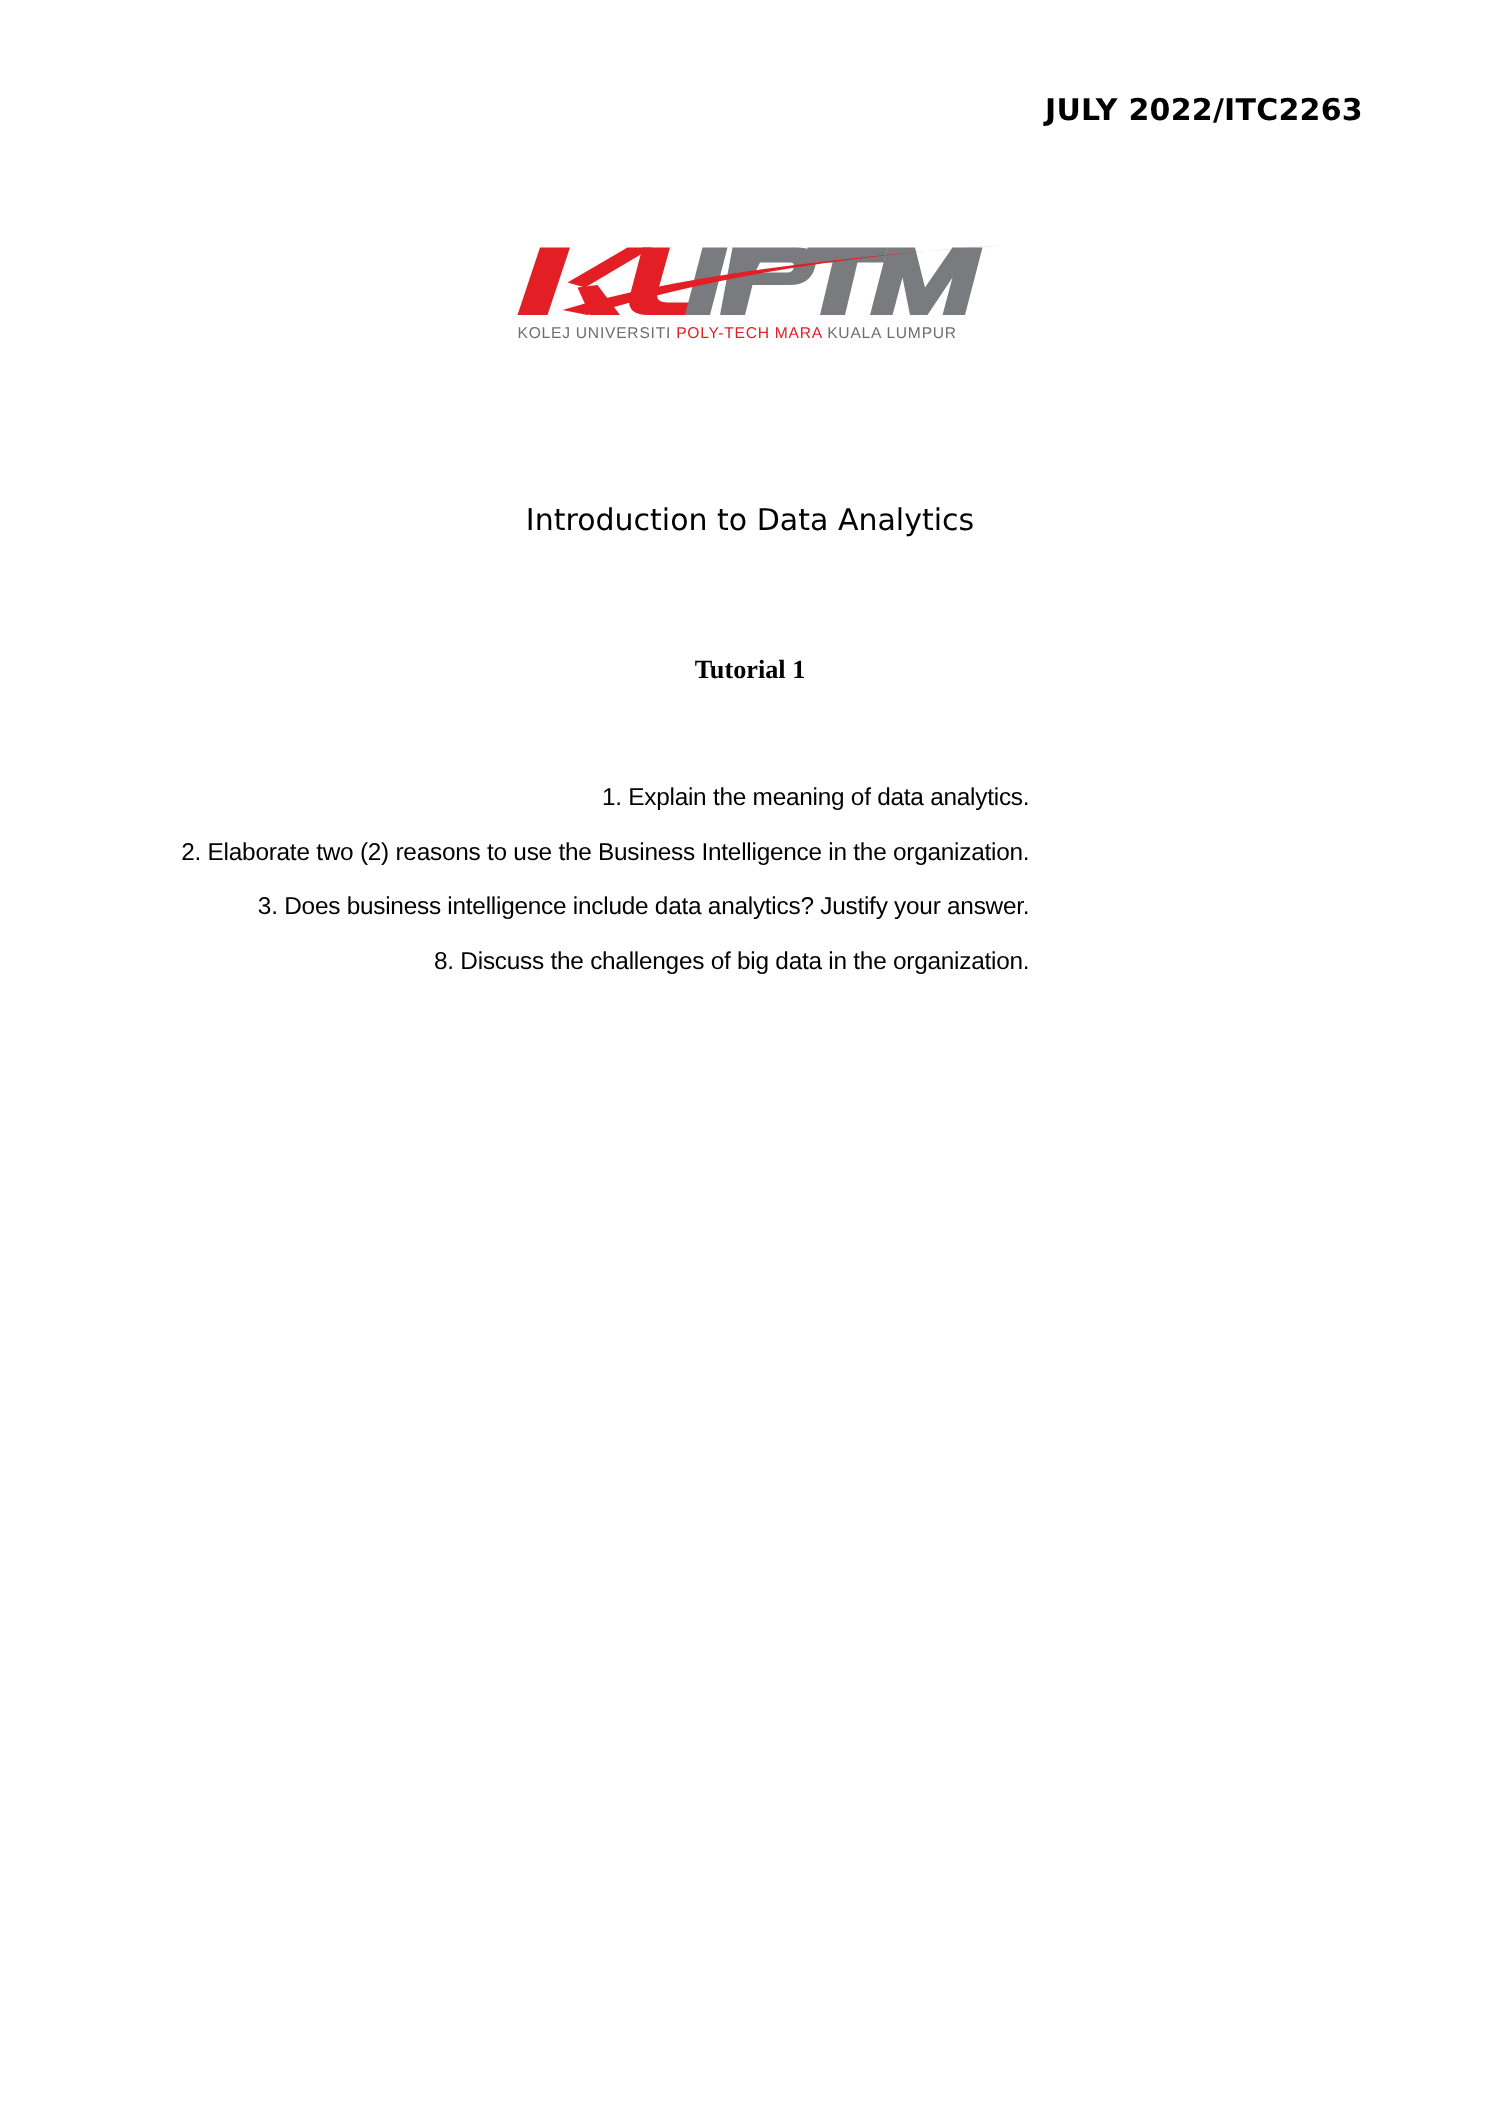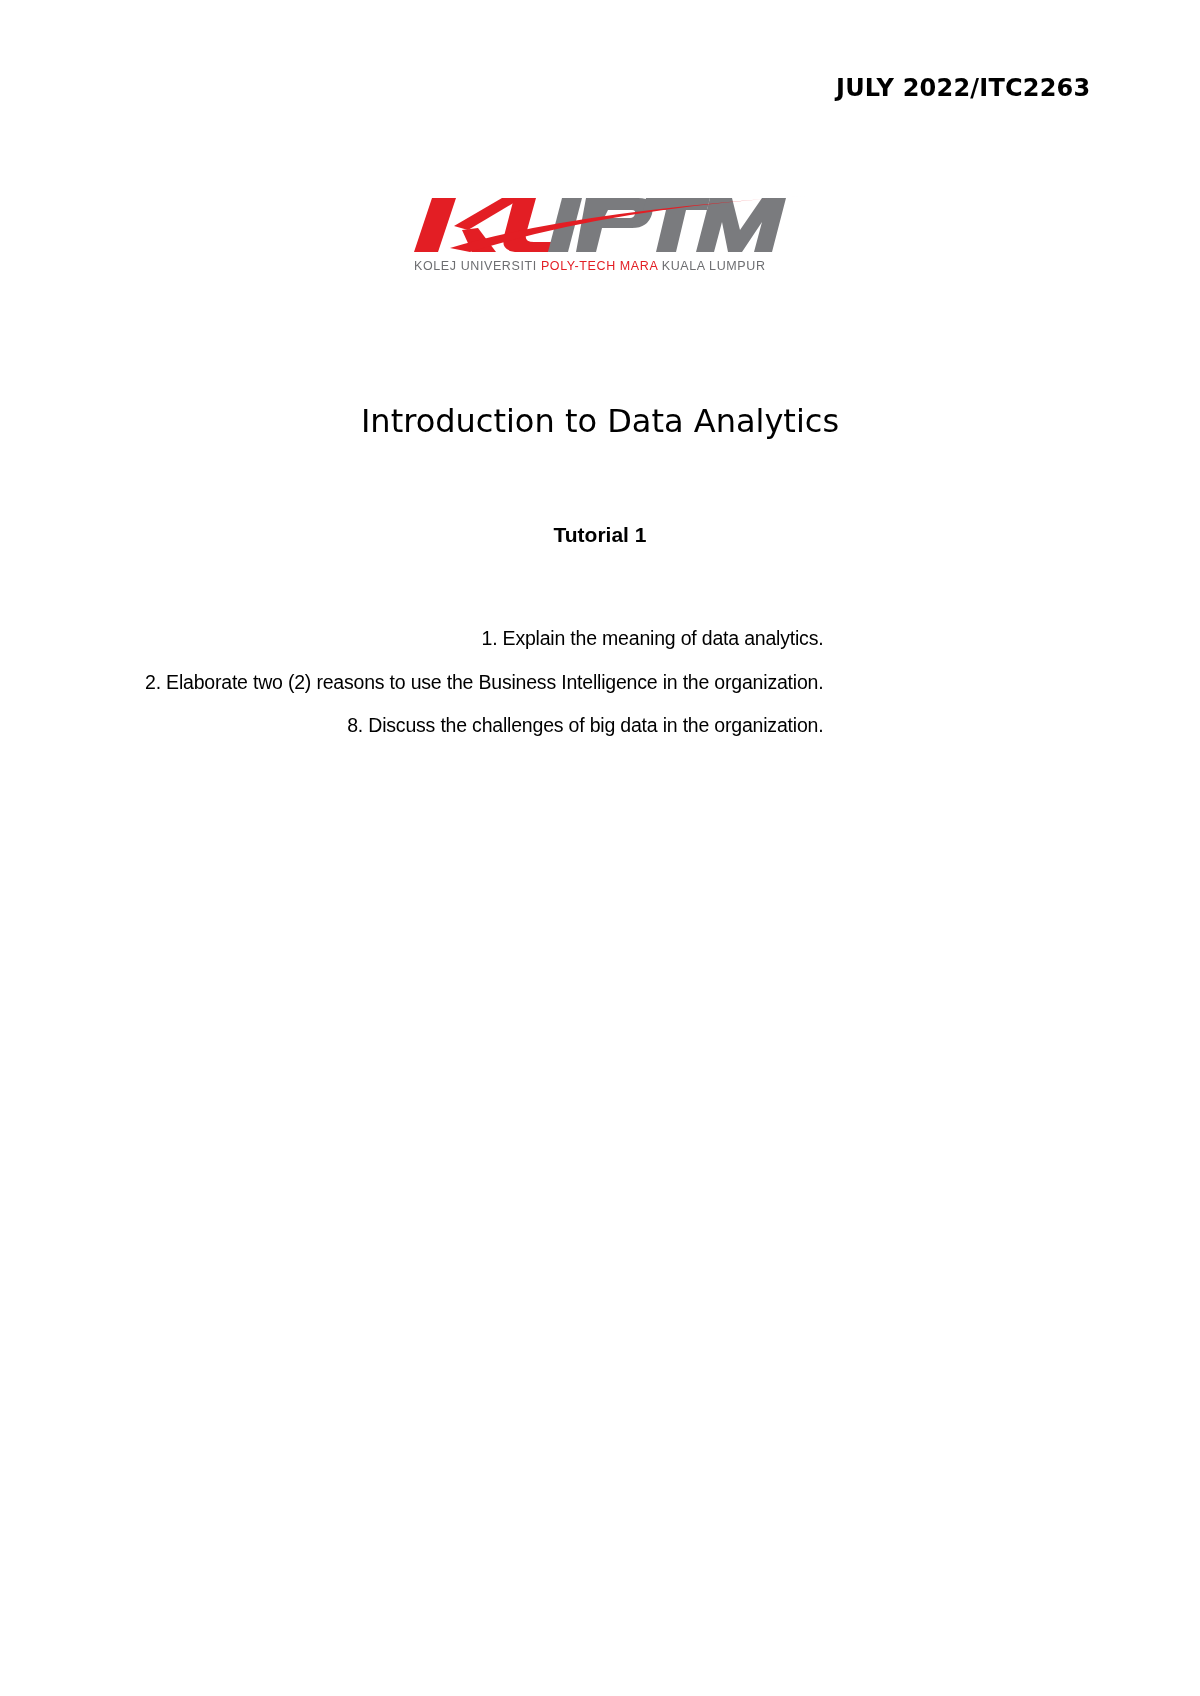--- a/index.html
+++ b/index.html
@@ -2,23 +2,23 @@
 <html><head>
 <meta charset="utf-8">
 <style>
   html, body { margin: 0; padding: 0; background: #ffffff; }
   body { width: 1200px; height: 1696px; position: relative; overflow: hidden;
          font-family: "Liberation Sans", sans-serif; color: #000; }
   .header-code { position: absolute; top: 74px; left: 836px; font-family: "DejaVu Sans", sans-serif;
                  font-weight: bold; font-size: 24px; letter-spacing: 0.2px; }
   .logo { position: absolute; left: 410px; top: 190px; width: 400px; height: 100px; }
   .title { position: absolute; top: 402px; left: 0; width: 1200px; text-align: center;
-           font-family: "DejaVu Sans", sans-serif; font-size: 32px; }
+           font-family: "DejaVu Sans", sans-serif; font-size: 24px; }
   .subtitle { position: absolute; top: 523px; left: 0; width: 1200px; text-align: center;
-              font-family: Liberation Sans, sans-serif; font-weight: bold; font-size: 21px; }
+              font-family: Liberation Serif, serif; font-weight: bold; font-size: 21px; }
   .questions { position: absolute; top: 627px; left: 145px; margin: 0; padding: 0; list-style: none; }
   .questions li { font-size: 19.5px; height: 43.5px; line-height: 22px; letter-spacing: -0.2px; text-align: right; }
 </style>
 </head>
 <body>
 
 <div class="header-code">JULY 2022/ITC2263</div>
 
 <div class="logo">
   <svg width="400" height="100" viewBox="0 0 400 100" xmlns="http://www.w3.org/2000/svg">
@@ -43,14 +43,15 @@
     </text>
   </svg>
 </div>
 
 <div class="title">Introduction to Data Analytics</div>
 <div class="subtitle">Tutorial 1</div>
 
 <ol class="questions">
   <li>1. Explain the meaning of data analytics.</li>
   <li>2. Elaborate two (2) reasons to use the Business Intelligence in the organization.</li>
+  <li>3. Does business intelligence include data analytics? Justify your answer.</li>
   <li>8. Discuss the challenges of big data in the organization.</li>
 </ol>
 
 </body></html>

